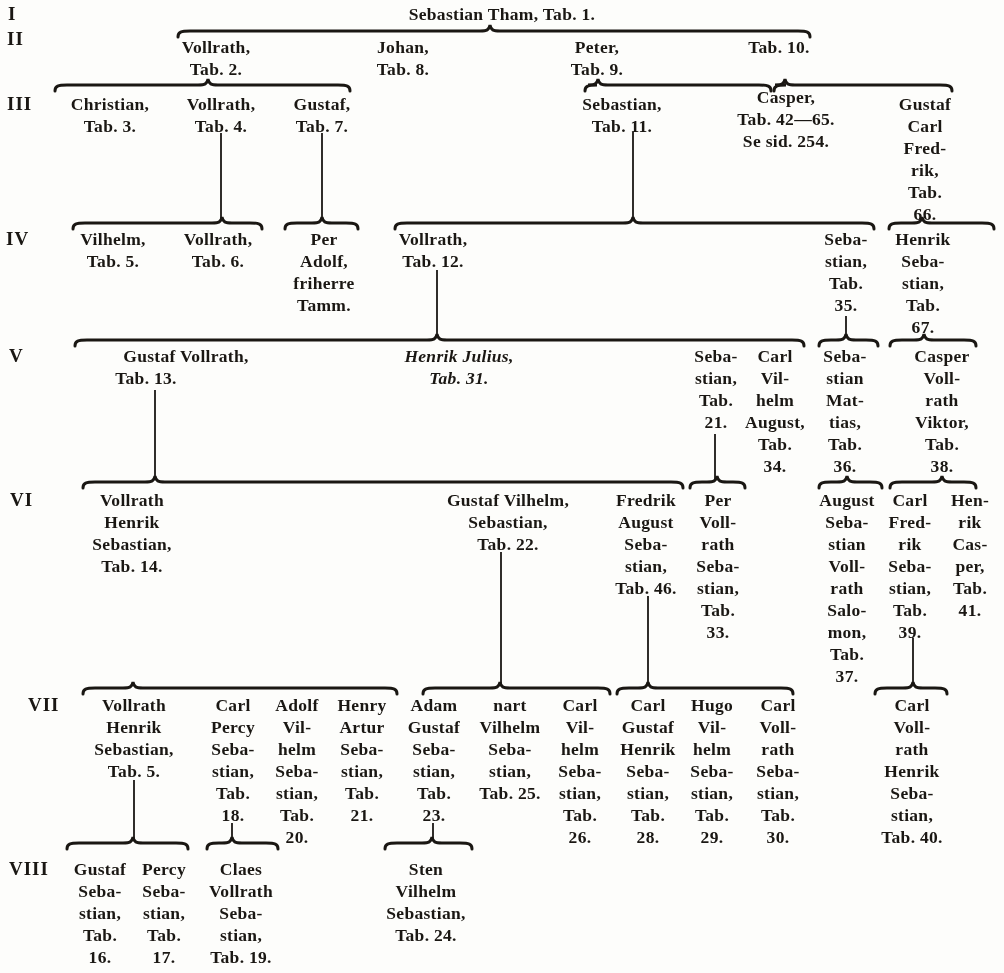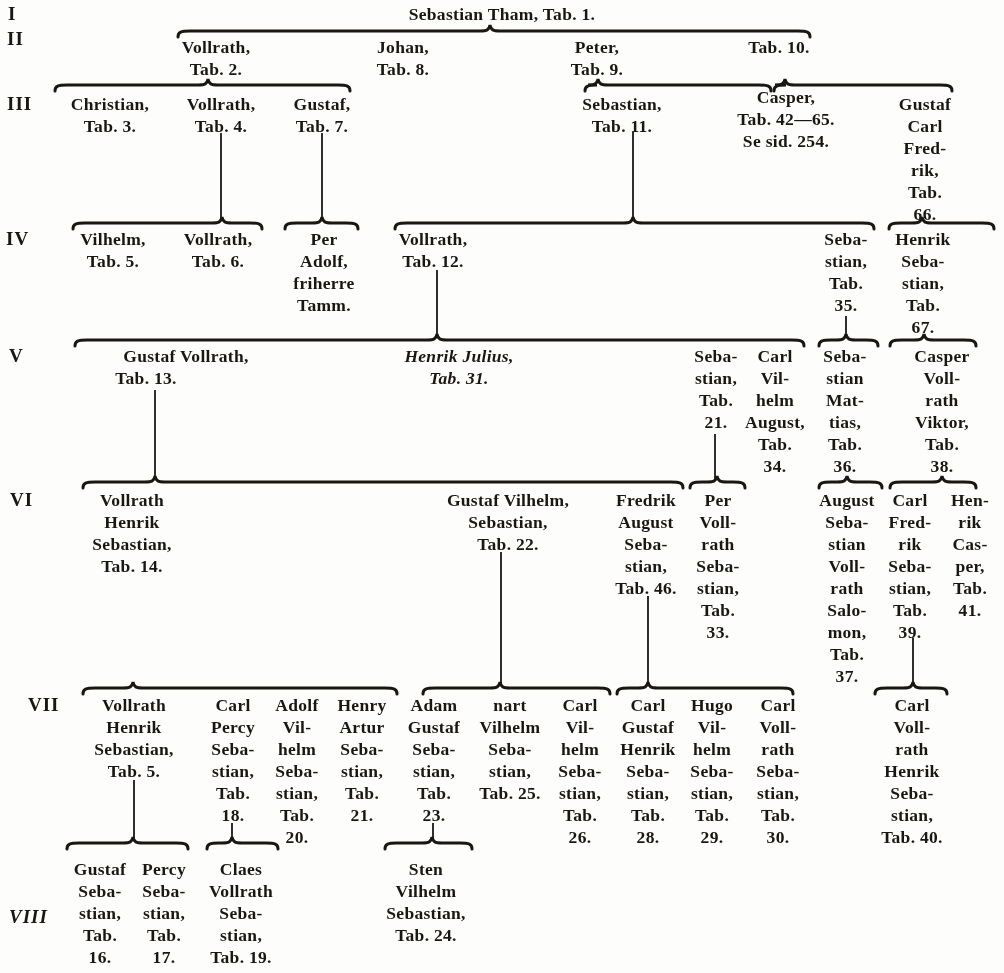--- a/index.html
+++ b/index.html
@@ -62,21 +62,21 @@
       <line x1="433" x2="433" y1="823" y2="840" stroke="#1a1713" stroke-width="1.8"></line>
     </svg>
   <div>
       <div class="gen-label" style="left: 8px; top: 3px;">I</div>
       <div class="gen-label" style="left: 7px; top: 28px;">II</div>
       <div class="gen-label" style="left: 7px; top: 93px;">III</div>
       <div class="gen-label" style="left: 6px; top: 228px;">IV</div>
       <div class="gen-label" style="left: 9px; top: 345px;">V</div>
       <div class="gen-label" style="left: 10px; top: 489px;">VI</div>
       <div class="gen-label" style="left: 28px; top: 694px;">VII</div>
-      <div class="gen-label" style="left: 9px; top: 906px; font-style: italic;">VIII</div>
+      <div class="gen-label" style="left: 9px; top: 858px;">VIII</div>
       <div class="person" style="left: 392px; top: 3px;">
         <div class="ln">Sebastian Tham, Tab. 1.</div>
       </div>
       <div class="person" style="left: 106px; top: 36px;">
         <div class="ln">Vollrath,</div>
         <div class="ln">Tab. 2.</div>
       </div>
       <div class="person" style="left: 293px; top: 36px;">
         <div class="ln">Johan,</div>
         <div class="ln">Tab. 8.</div>

